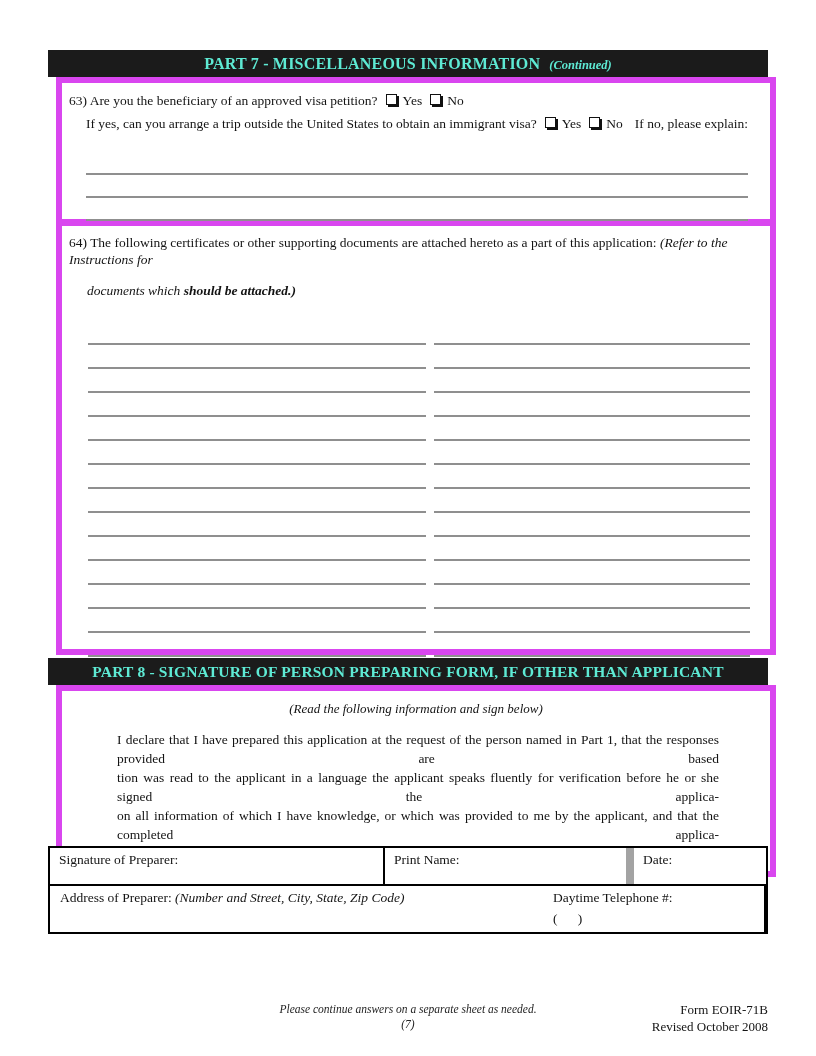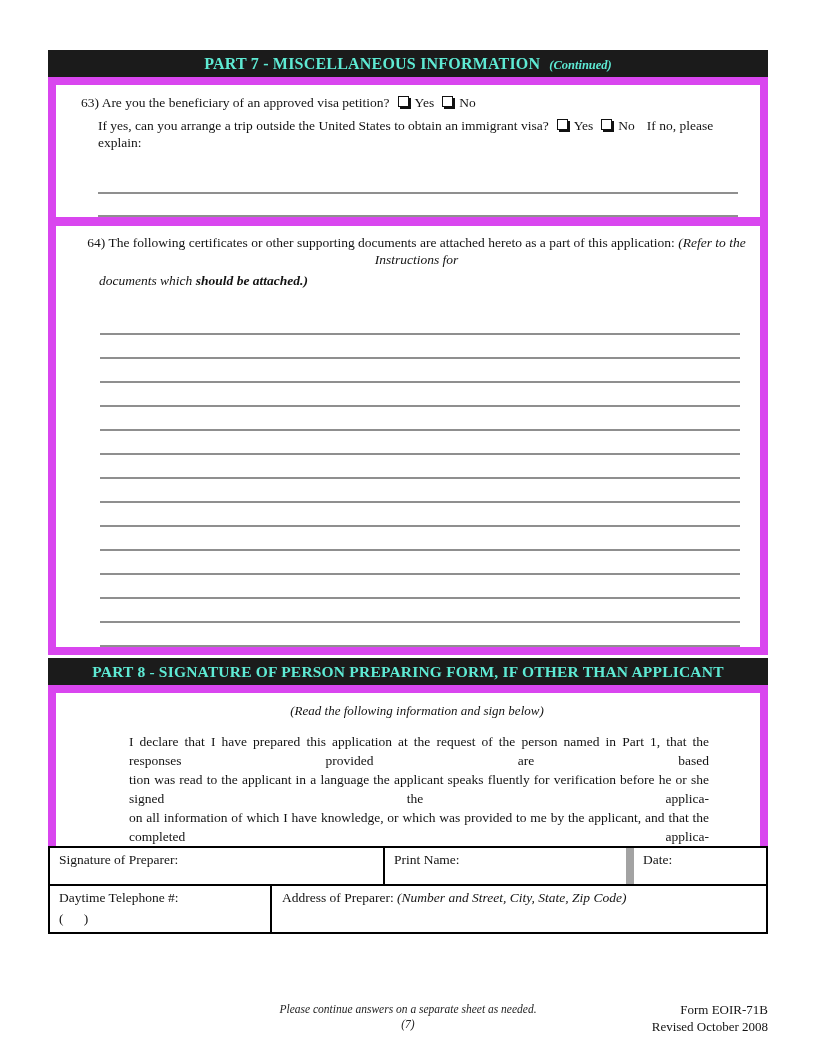--- a/index.html
+++ b/index.html
@@ -13,41 +13,41 @@
     position:absolute; left:48px; width:720px; height:27px;
     background:#1b1b1b; color:#5eead4; text-align:center; line-height:27px;
     box-sizing:border-box;
   }
   #bar-part7 { top:50px; }
   #bar-part8 { top:658px; font-weight:bold; font-size:15.5px; letter-spacing:0.2px; }
   .bar-title { font-weight:bold; font-size:16px; letter-spacing:0.2px; }
   .bar-cont  { font-weight:bold; font-style:italic; font-size:12.5px; margin-left:5px; }
 
   
-  .formbox { position:absolute; left:48px; width:720px; border:8px solid #d946ef; box-sizing:border-box; background:#fff;padding-left:18px; }
+  .formbox { position:absolute; left:56px; width:720px; border:6px solid #d946ef; box-sizing:border-box; background:#fff; }
   #box-q63  { top:77px;  height:148px; font-size:13.5px; }
   #box-q64  { top:225px; height:430px; border-top-width:1px; font-size:13.5px; }
   #box-part8{ top:685px; height:192px; }
 
   
   .q63-line1 { margin:9px 8px 6px 7px; line-height:17px; }
   .q63-line2 { margin:0 8px 0 24px; line-height:17px; }
   .gap { margin-left:12px; }
   #q63-rules { margin:20px 22px 0 24px; }
   .rule4  { height:21px; border-bottom:2px solid #8f8f8f; }
 
   
   .cb {
     display:inline-block; width:9px; height:9px; background:#fff;
     border:1.5px solid #111; box-shadow:2px 2px 0 0 #111;
     margin:0 6px 1px 8px; vertical-align:-1px;
   }
 
   
-  .q64-line1 { margin:8px 8px 4px 7px; line-height:17px;text-align:center; }
+  .q64-line1 { margin:8px 8px 14px 7px; line-height:17px; }
   .q64-line2 { margin:0 8px 0 25px; line-height:17px; }
   .ital { font-style:italic; }
   .bold-ital { font-style:italic; font-weight:bold; }
   #q64-cols { display:flex; justify-content:space-between; margin:22px 20px 0 26px; }
   .col-left  { width:338px; }
   .col-right { width:316px; }
   .rule24 { height:22px; border-bottom:2px solid #8f8f8f; }
 
   
   .read-note { text-align:center; font-style:italic; font-size:13px; margin-top:10px; }
@@ -171,27 +171,27 @@
       <span>Signature of Preparer:</span>
     </div>
     <div class="tcell c-print">
       <span>Print Name:</span>
     </div>
     <div class="tcell c-date">
       <span>Date:</span>
     </div>
   </div>
   <div class="trow trow2">
+    <div class="tcell c-addr">
+      <span>Address of Preparer: </span><span class="ital">(Number and Street, City, State, Zip Code)</span>
+    </div>
     <div class="tcell c-phone">
       <span>Daytime Telephone #:</span>
       <span class="phone-parens">(      )</span>
     </div>
-    <div class="tcell c-addr">
-      <span>Address of Preparer: </span><span class="ital">(Number and Street, City, State, Zip Code)</span>
-    </div>
   </div>
 </div>
 
 <div id="footer-center">
   <div>Please continue answers on a separate sheet as needed.</div>
   <div id="footer-page">(7)</div>
 </div>
 <div id="footer-right">
   <div>Form EOIR-71B</div>
   <div>Revised October 2008</div>

